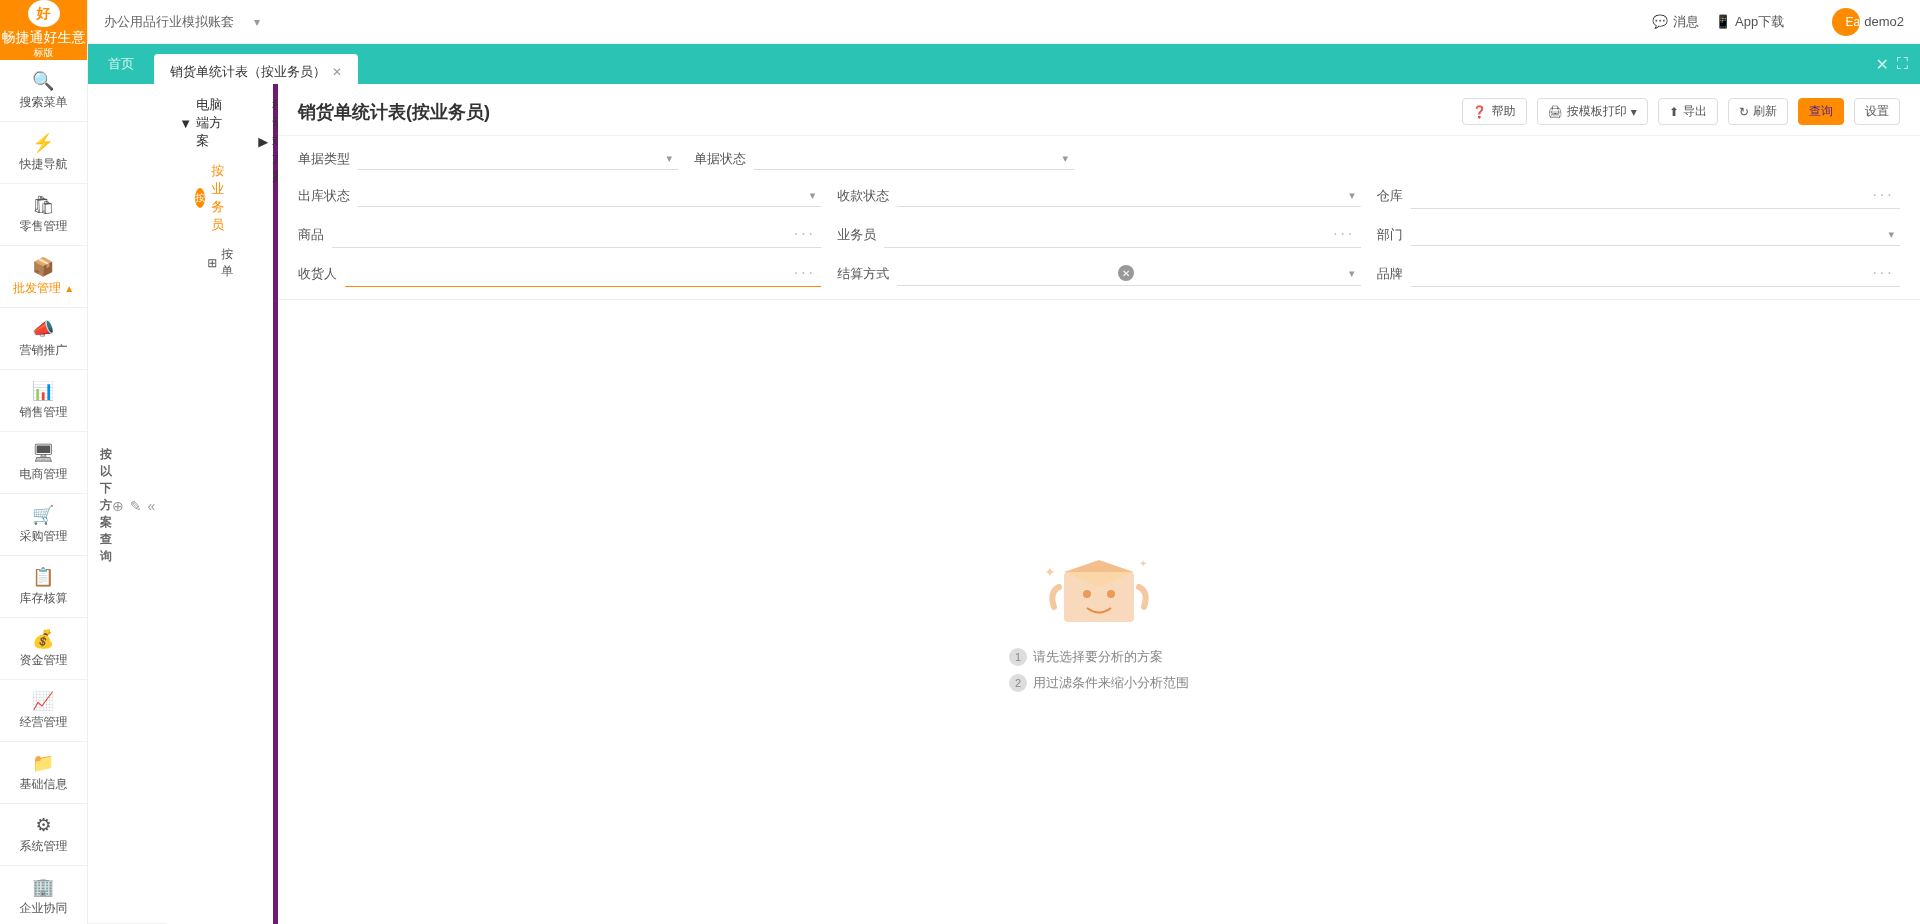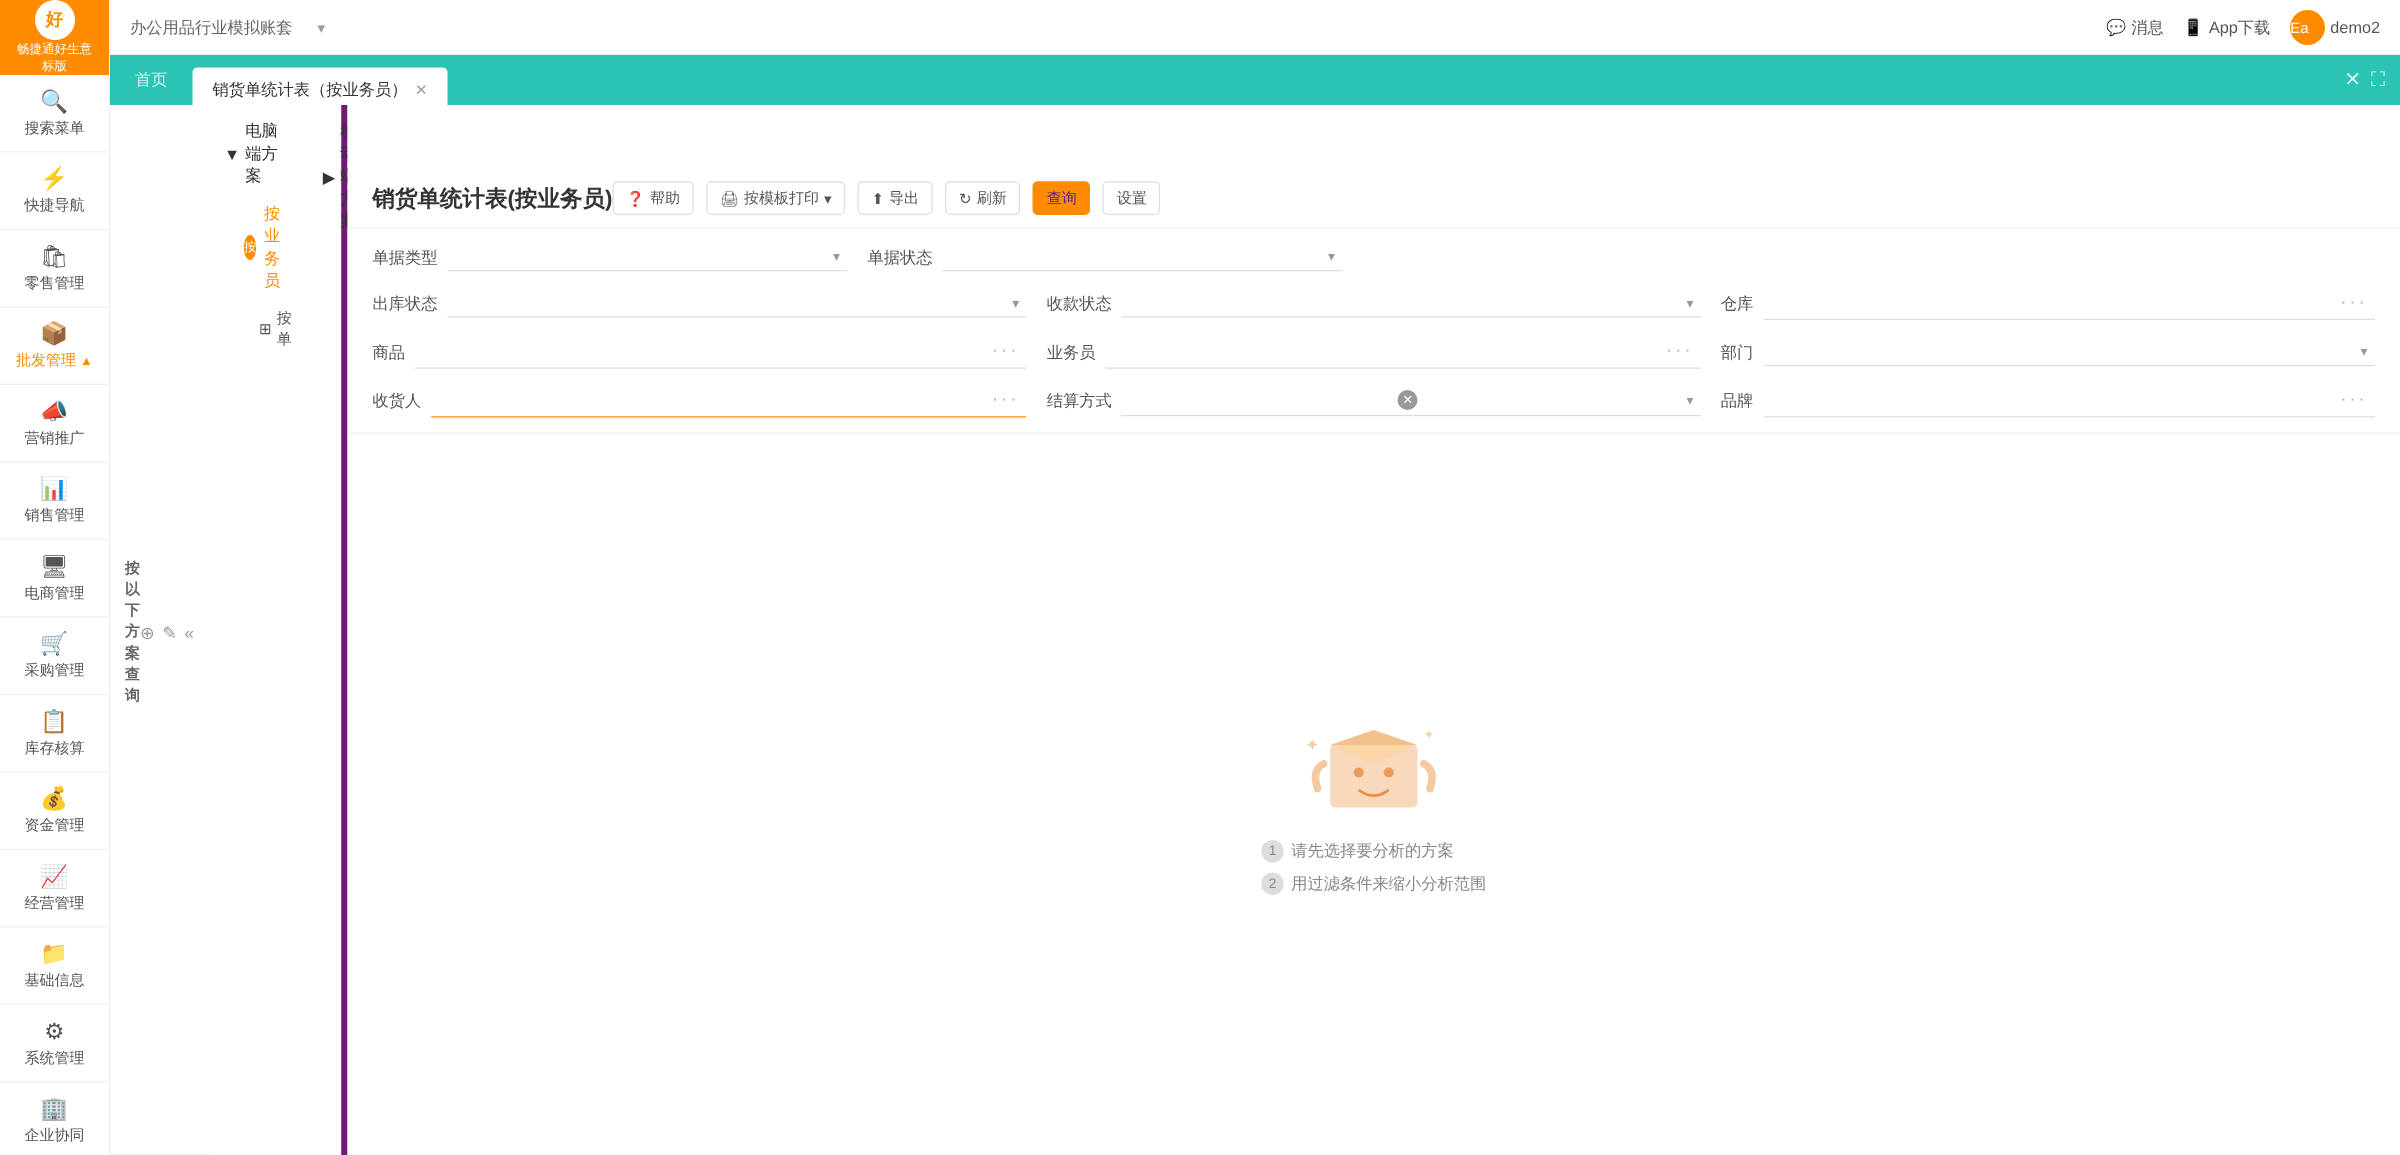--- a/index.html
+++ b/index.html
@@ -69,21 +69,21 @@
       padding: 0 16px;
       border-bottom: 1px solid #eee;
       justify-content: space-between;
       flex-shrink: 0;
     }
     .top-bar-left { display: flex; align-items: center; gap: 20px; }
     .top-bar-title { font-size: 13px; color: #666; }
     .top-bar-dropdown { color: #999; cursor: pointer; font-size: 12px; }
     .top-bar-right { display: flex; align-items: center; gap: 16px; color: #555; font-size: 13px; }
     .top-bar-right .tb-item { display: flex; align-items: center; gap: 4px; cursor: pointer; }
-    .avatar { width: 28px; height: 28px; border-radius: 50%; background: #ff8c00; display: flex; align-items: center; justify-content: flex-start; color: white; font-size: 12px; }
+    .avatar { width: 28px; height: 28px; border-radius: 50%; background: #ff8c00; display: flex; align-items: center; justify-content: flex-end; color: white; font-size: 12px; margin-left: 32px; }
 
     
     .tab-bar {
       height: 40px;
       background: #2bc4b4;
       display: flex;
       align-items: center;
       padding: 0 0;
       flex-shrink: 0;
     }
@@ -186,22 +186,22 @@
       flex-direction: column;
       overflow: hidden;
       background: #fff;
     }
 
     
     .page-header {
       padding: 14px 20px 10px;
       display: flex;
       align-items: center;
+      justify-content: space-between;
       border-bottom: 1px solid #f0f0f0;
-      margin-top: 47px;
     }
     .page-title { font-size: 18px; font-weight: bold; color: #333; }
     .page-actions { display: flex; gap: 10px; align-items: center; }
     .action-btn {
       display: flex;
       align-items: center;
       gap: 4px;
       padding: 4px 10px;
       border: 1px solid #ddd;
       border-radius: 4px;
@@ -312,21 +312,21 @@
     }
   </style>
 </head>
 <body>
 
 <div class="sidebar">
   <div class="sidebar-logo">
     <div class="logo-icon">
         <span>好</span>
       </div>
-    <span style="font-size:10px;line-height:1.2;text-align:center;">畅捷通好生意</span>
+    <span style="font-size:14px;line-height:1.2;text-align:center;">畅捷通好生意</span>
     <span style="font-size:10px;">标版</span>
   </div>
   <div class="sidebar-item">
     <span class="s-icon">🔍</span>
     <span>搜索菜单</span>
   </div>
   <div class="sidebar-item">
     <span class="s-icon">⚡</span>
     <span>快捷导航</span>
   </div>

